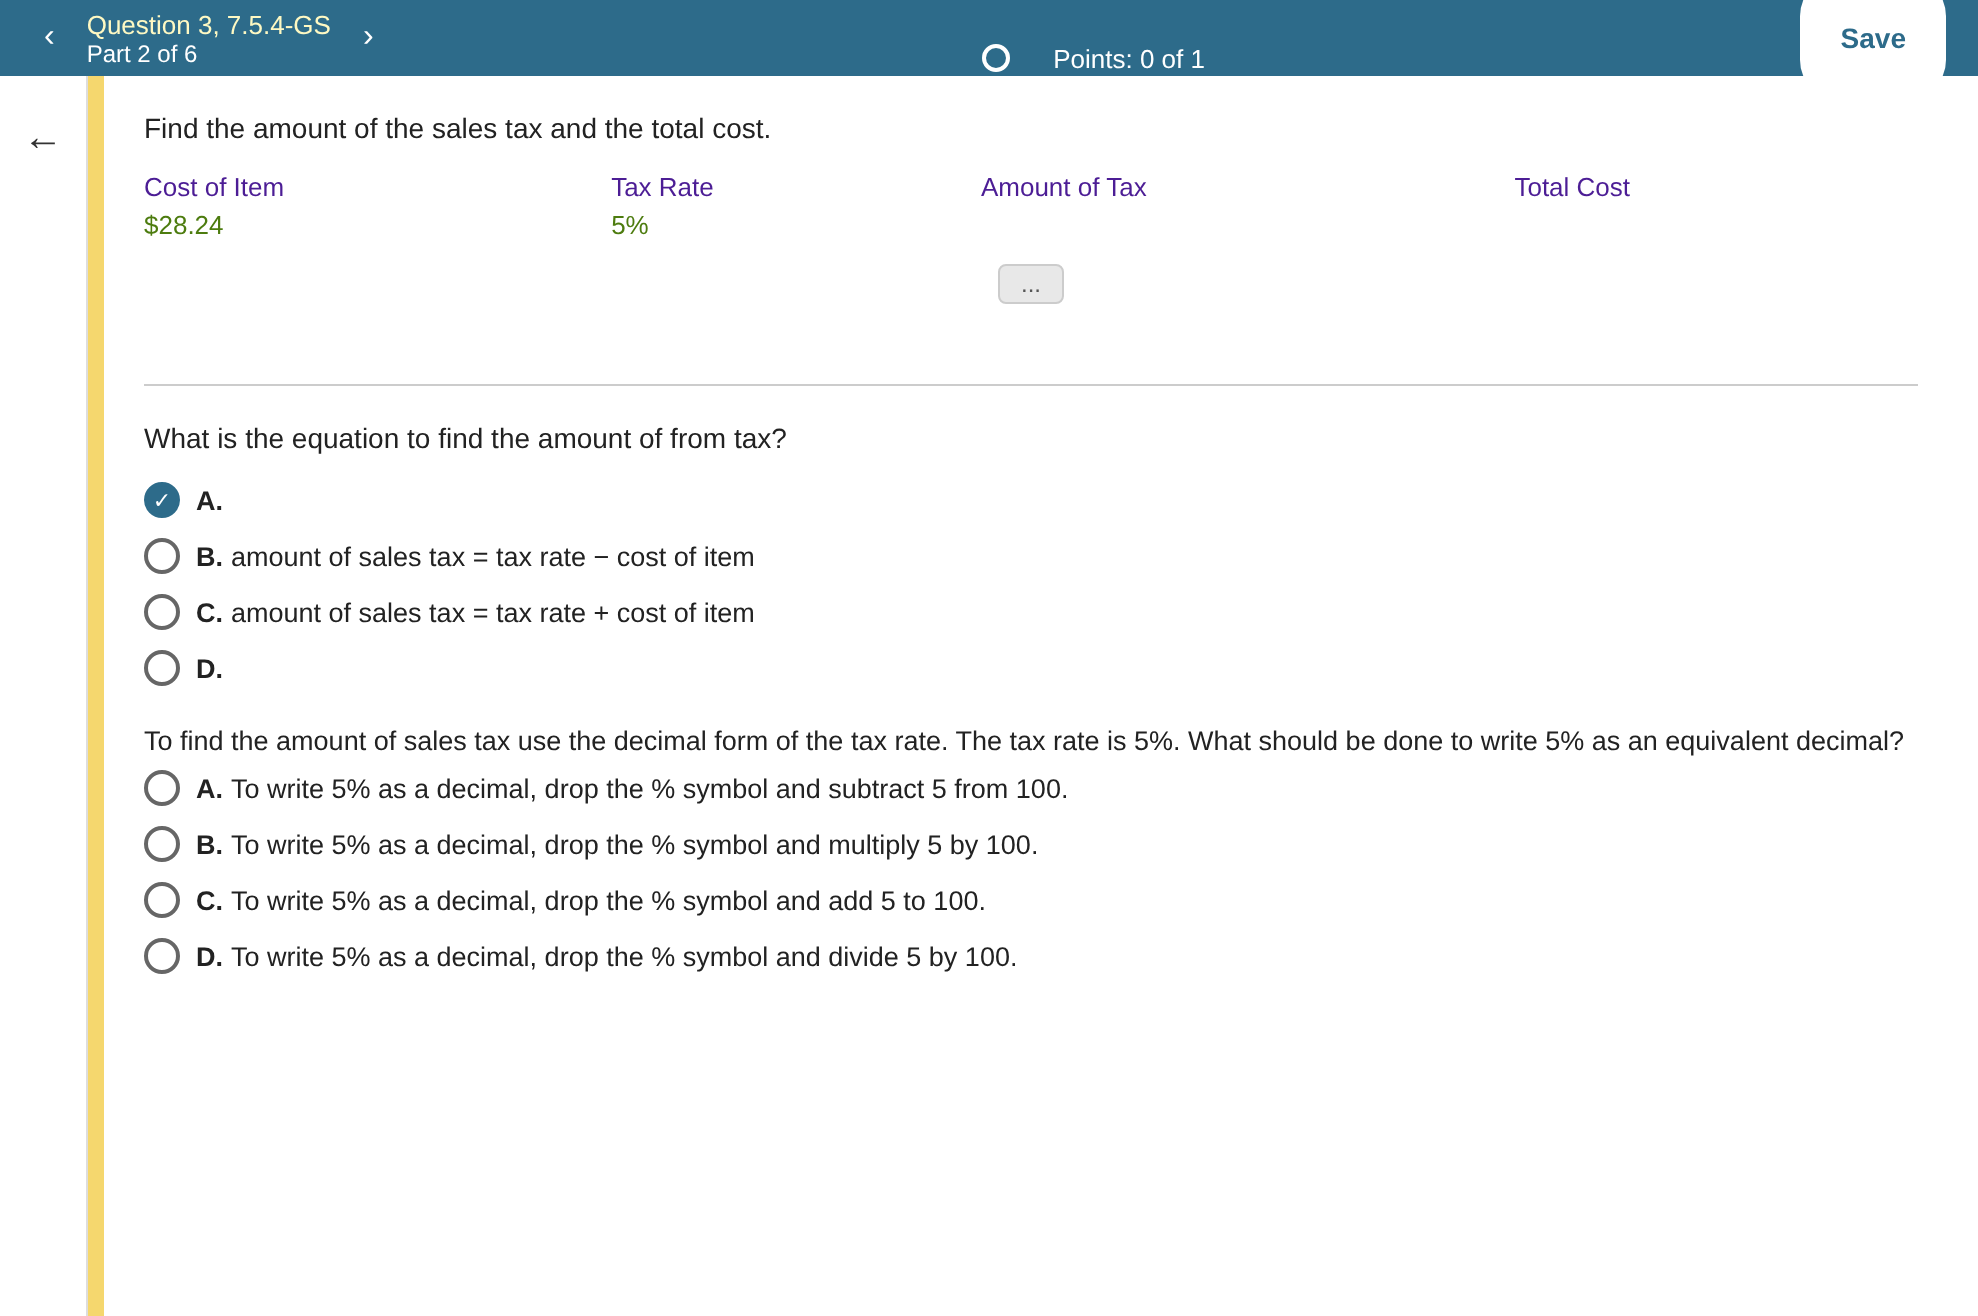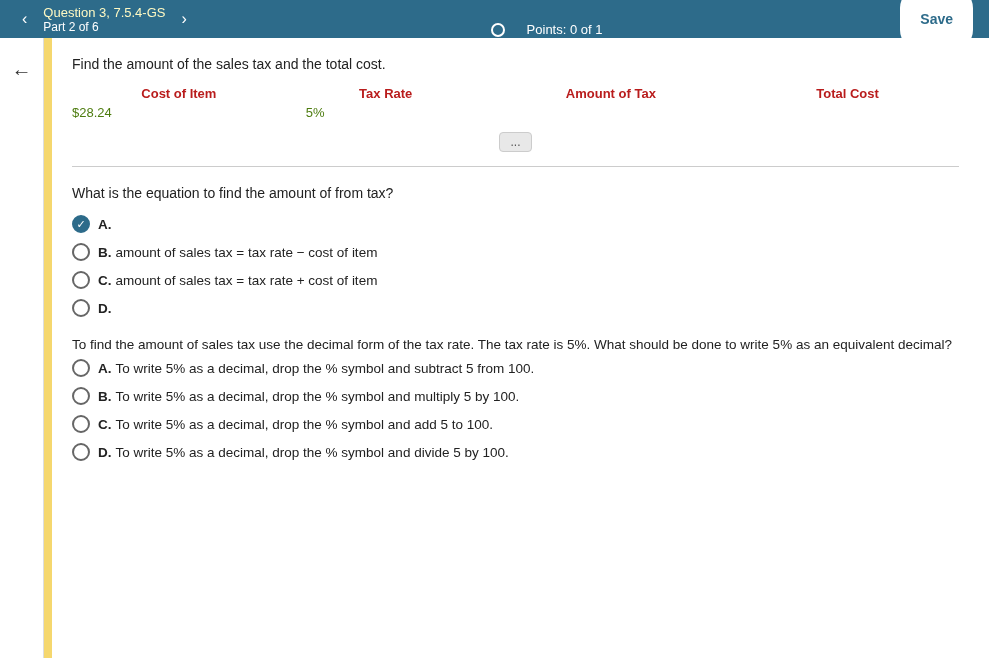--- a/index.html
+++ b/index.html
@@ -38,21 +38,21 @@
       color: #fef9c3;
       font-size: 13px;
       font-weight: normal;
     }
     .part-label {
       color: white;
       font-size: 12px;
     }
     .points-area {
       display: flex;
-      align-items: flex-end;
+      align-items: flex-start;
       gap: 22px;
       margin-top: 20px;
     }
     .points-circle {
       width: 14px;
       height: 14px;
       border-radius: 50%;
       border: 2px solid white;
       background: transparent;
     }
@@ -99,38 +99,38 @@
     .content-panel {
       flex: 1;
       background: white;
       overflow-y: auto;
       padding: 18px 30px 20px 20px;
     }
 
     
     .table-section {
       border-bottom: 1px solid #ccc;
-      padding-bottom: 8px;
+      padding-bottom: 34px;
       margin-bottom: 18px;
     }
     .instruction-text {
       font-size: 14px;
       color: #222;
       margin-bottom: 12px;
     }
     .data-table {
       width: 100%;
       border-collapse: collapse;
       margin-bottom: 4px;
     }
     .data-table th {
-      text-align: center;
+      text-align: left;
       font-size: 13px;
-      font-weight: bold;
-      color: #b91c1c;
+      font-weight: normal;
+      color: #4c1d95;
       padding: 2px 20px 2px 0;
     }
     .data-table td {
       text-align: left;
       font-size: 13px;
       color: #4d7c0f;
       padding: 2px 20px 2px 0;
     }
     .ellipsis-row {
       text-align: center;

